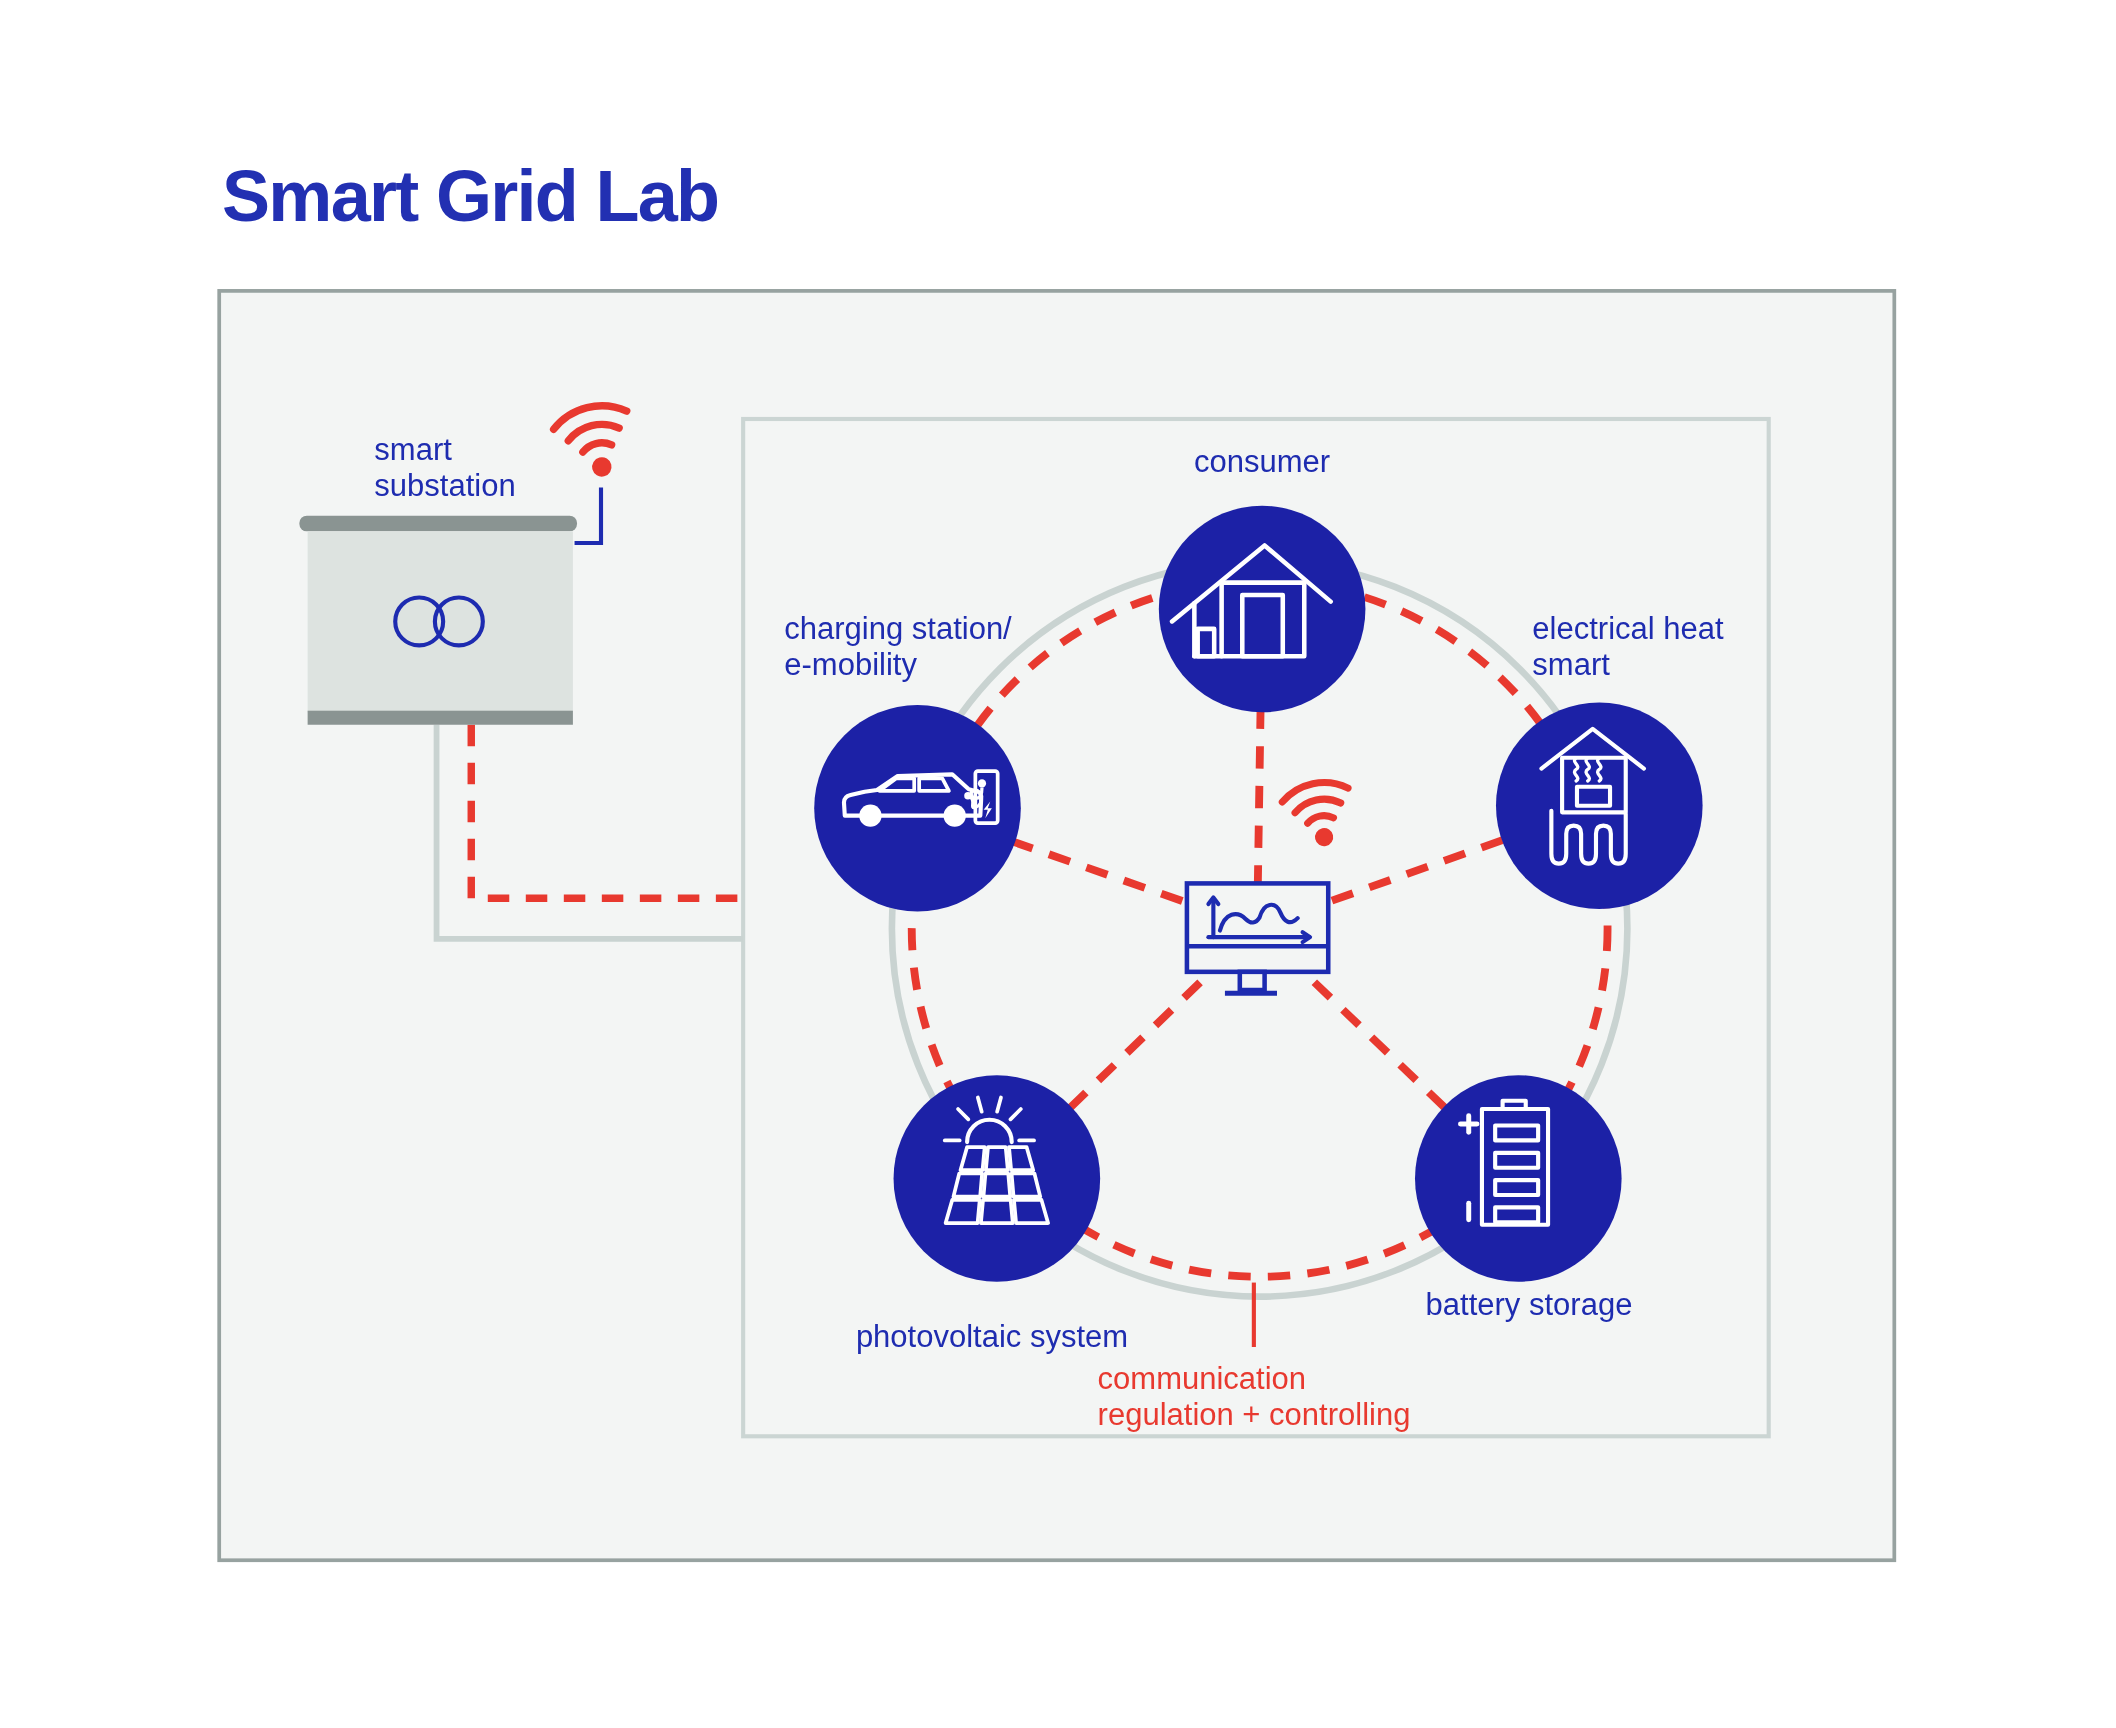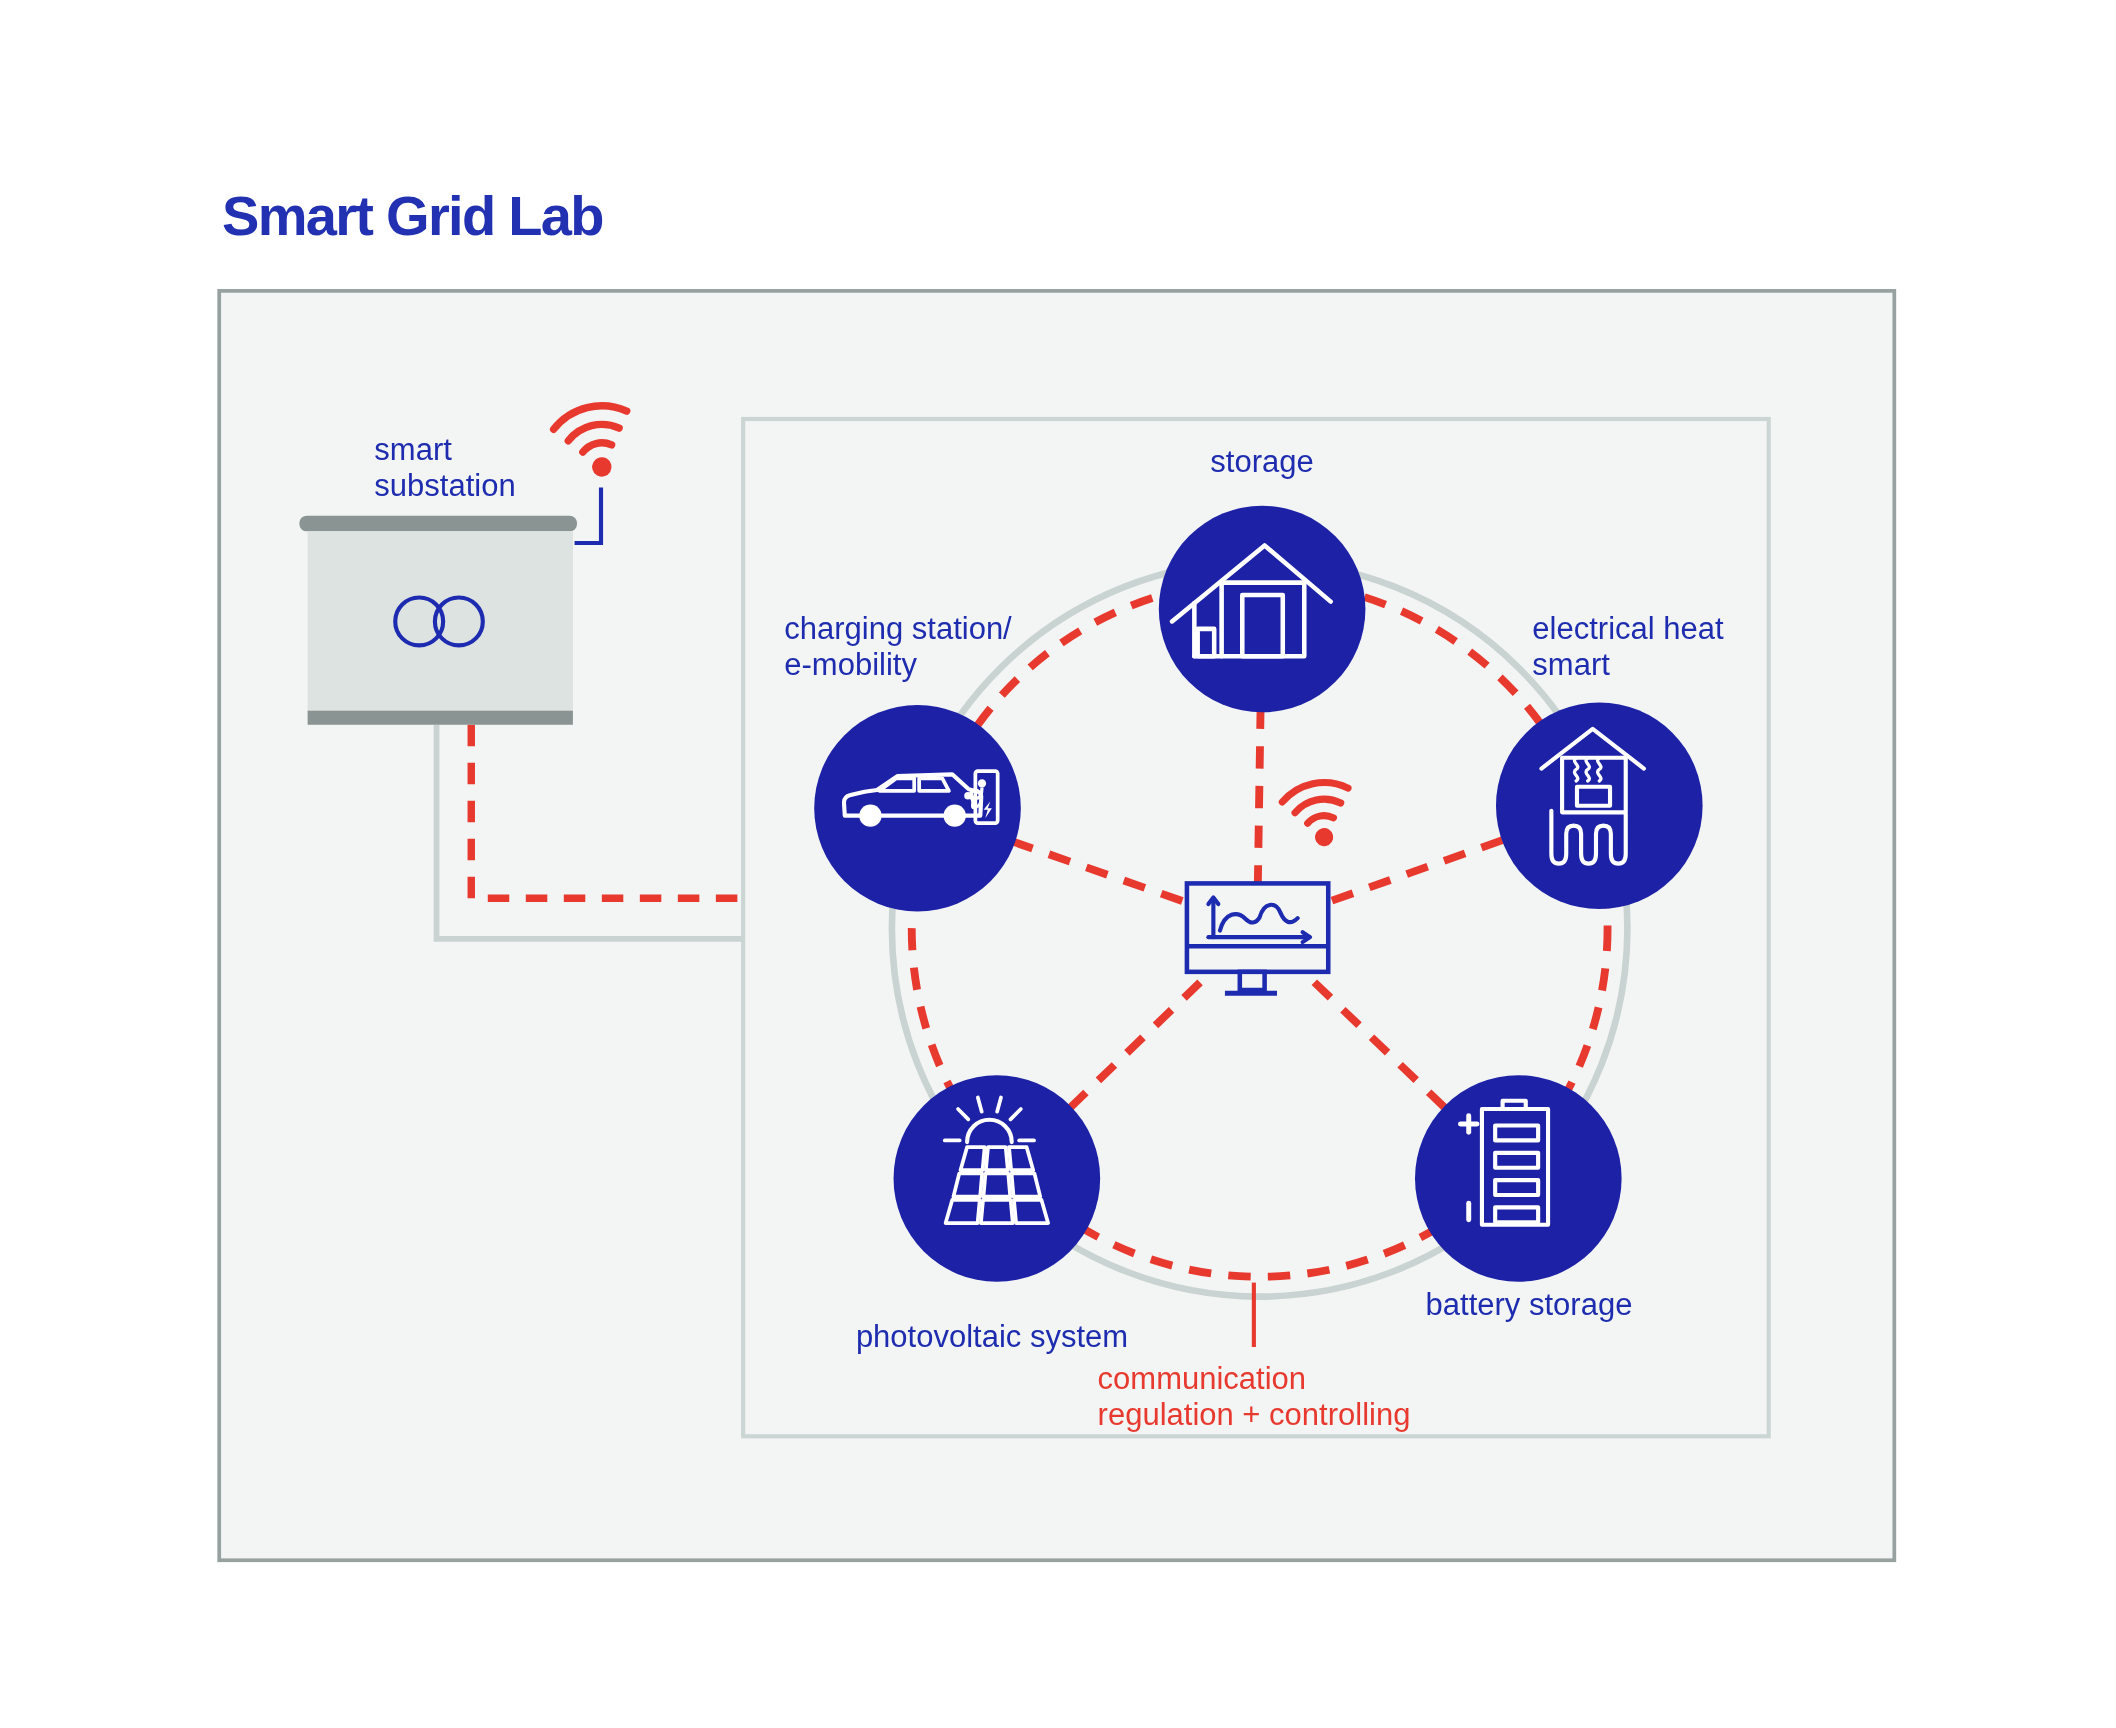--- a/index.html
+++ b/index.html
@@ -1,20 +1,20 @@
 <!DOCTYPE html>
 <html style="font-size:13.2px"><head>
 <meta charset="utf-8">
 <style>
   html,body{margin:0;padding:0;background:#ffffff;}
   body{width:2116px;height:1728px;position:relative;overflow:hidden;
        font-family:"Liberation Sans", sans-serif;}
   .stage{position:absolute;left:0;top:0;width:2116px;height:1728px;}
   svg{position:absolute;left:0;top:0;}
-  .title{position:absolute;left:222px;top:188px;font-size:56px;line-height:1;
+  .title{position:absolute;left:222px;top:160px;font-size:72px;line-height:1;
          font-weight:bold;letter-spacing:-1.7px;color:#2230b2;white-space:nowrap;}
   .lbl{position:absolute;transform:translateX(-50%);text-align:left;
        color:#1e2cb0;font-size:31px;line-height:36px;white-space:nowrap;}
   .lbl span{display:block;}
   .lbl.red{color:#e8392f;}
 </style>
 </head>
 <body>
 
 <div class="stage">
@@ -169,21 +169,21 @@
 </svg>
 
 <div class="title">Smart Grid Lab</div>
 
 <div class="lbl" style="left:445px;top:432px;">
   <span>smart</span>
   <span>substation</span>
 </div>
 
 <div class="lbl" style="left:1262px;top:444px;">
-  <span>storage</span>
+  <span>consumer</span>
 </div>
 
 <div class="lbl" style="left:898px;top:611px;">
   <span>charging station/</span>
   <span>e-mobility</span>
 </div>
 
 <div class="lbl" style="left:1628px;top:611px;">
   <span>electrical heat</span>
   <span>smart</span>

